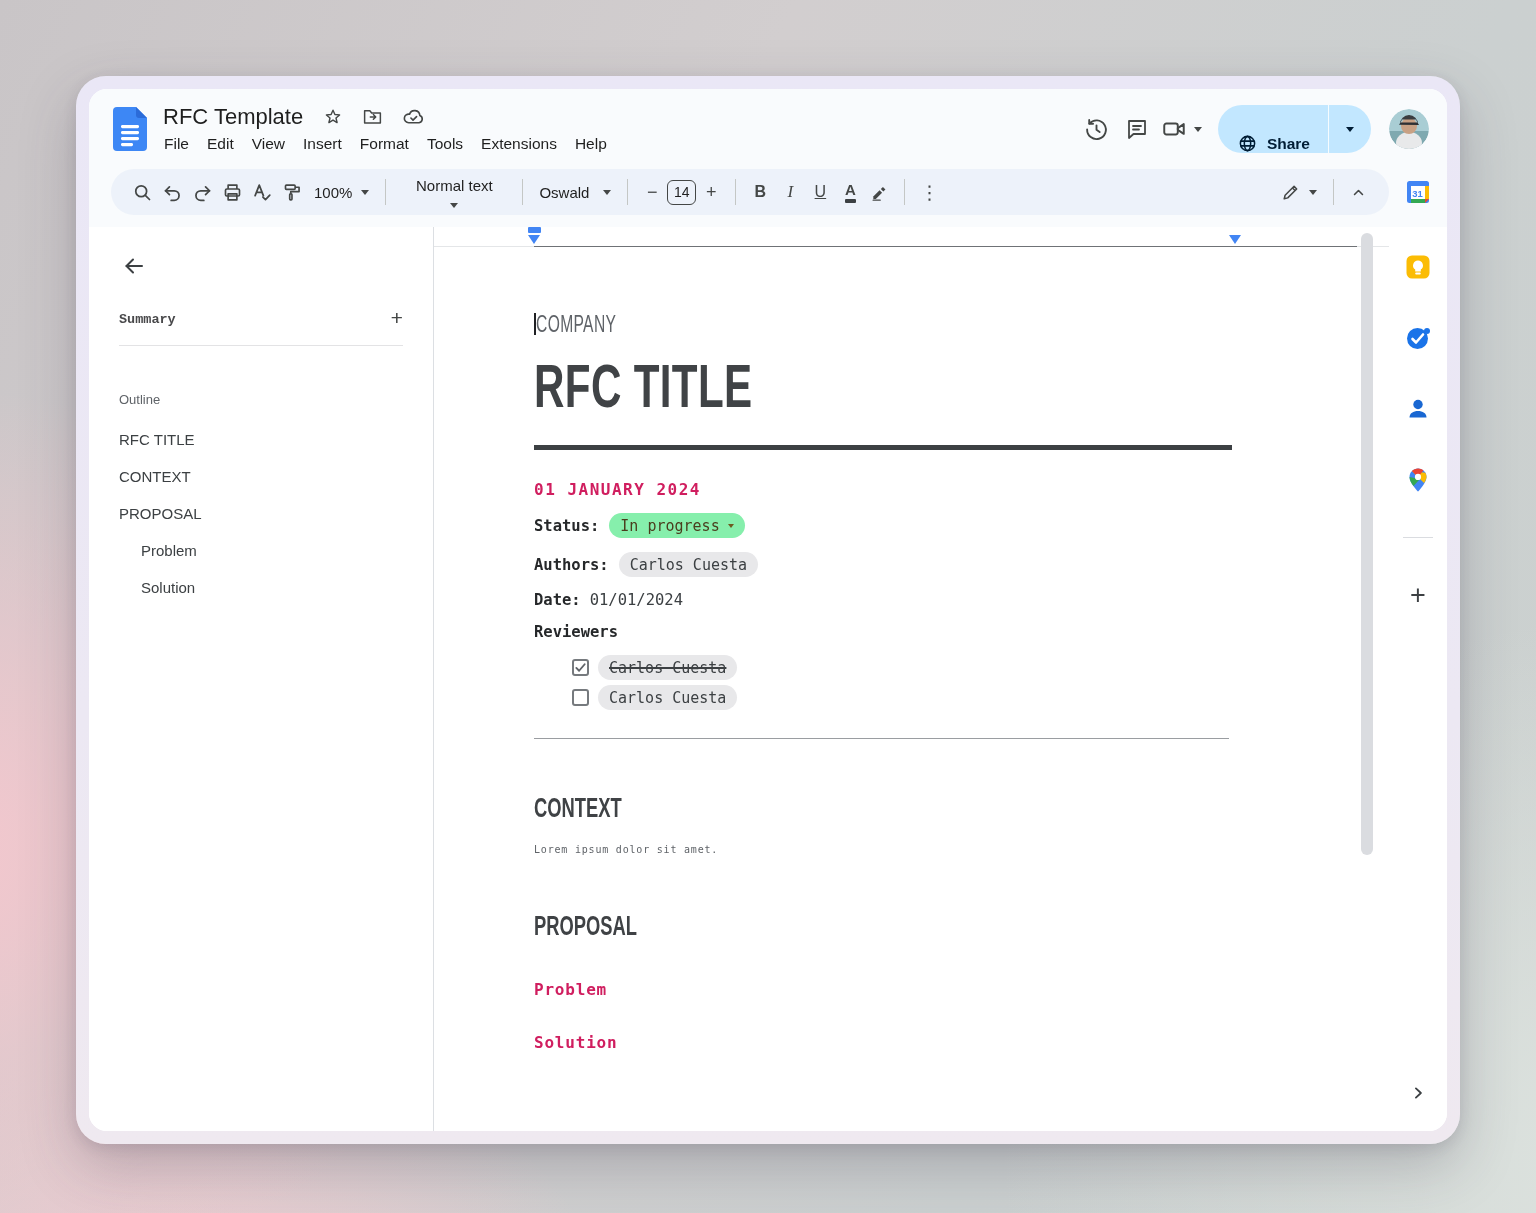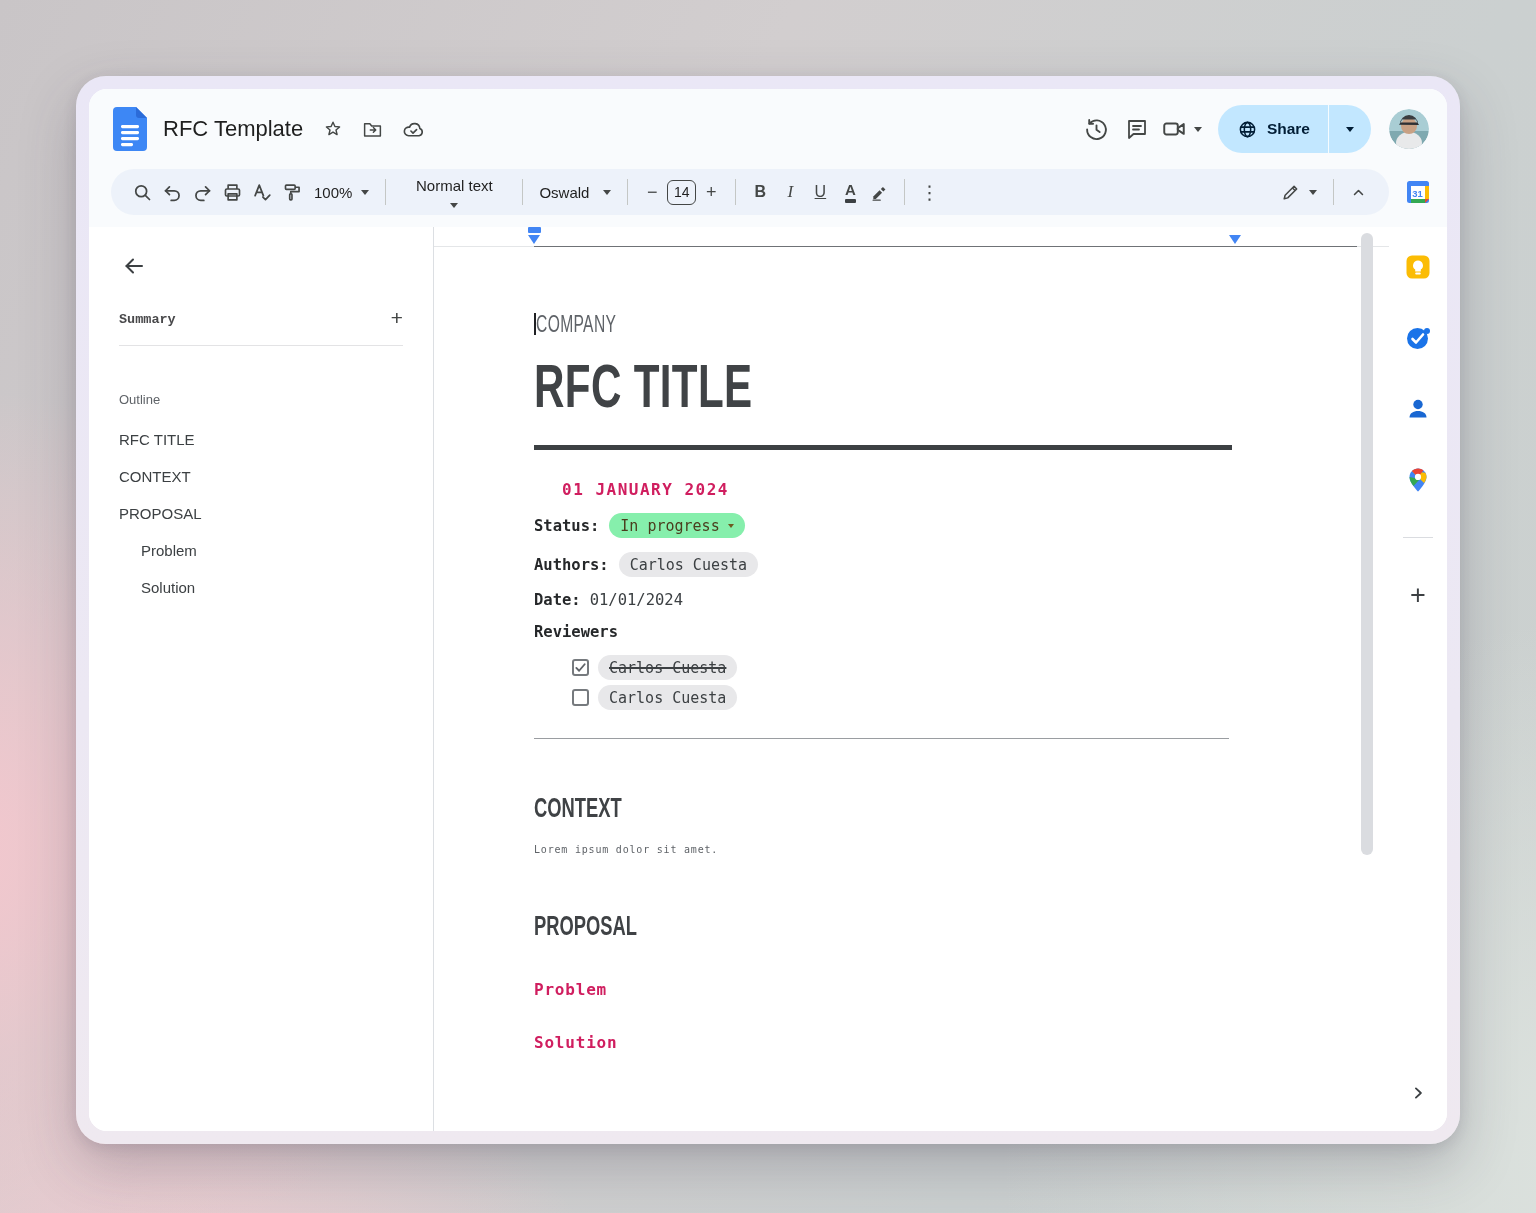--- a/index.html
+++ b/index.html
@@ -36,21 +36,21 @@
   .title-icons { display:flex; align-items:center; gap:19px; margin-left:20px; color:#444746; }
   .title-icons svg { display:block; }
   .menu-row { display:flex; margin-top:3px; margin-left:-8px; }
   .menu-item { font-size:15.5px; color:#1f1f1f; padding:2px 9px; border-radius:6px; cursor:default; }
   .header-spacer { flex:1; }
   .header-actions { display:flex; align-items:center; }
   .action-btn { width:40px; height:40px; display:flex; align-items:center; justify-content:center; color:#444746; }
   .video-group { display:flex; align-items:center; margin-left:4px; color:#444746; }
   .caret { width:0; height:0; border-left:4.5px solid transparent; border-right:4.5px solid transparent; border-top:5px solid #444746; display:inline-block; }
   .share-btn { margin-left:16px; height:48px; border-radius:24px; display:flex; align-items:stretch; overflow:hidden; }
-  .share-main { display:flex; align-items:center; gap:10px; padding:0 18px 0 20px; font-size:15.5px; font-weight:bold; }
+  .share-main { display:flex; align-items:flex-end; gap:10px; padding:0 18px 0 20px; font-size:15.5px; font-weight:bold; }
   .share-div { width:1px; background:rgba(255,255,255,.85); }
   .share-caret { width:42px; display:flex; align-items:center; justify-content:center; }
   .avatar { width:40px; height:40px; border-radius:50%; margin-left:18px; overflow:hidden; flex:0 0 auto; }
 
   .toolbar-row { display:flex; align-items:center; padding:0 0 12px 22px; }
   .toolbar {
     flex:1; height:46px; background:#edf2fa; border-radius:23px;
     display:flex; align-items:center; padding:0 16px; color:#444746;
   }
   .tb-btn { min-width:30px; height:32px; display:flex; align-items:center; justify-content:center; border-radius:6px; padding:0 3px; }
@@ -89,21 +89,21 @@
   .ind-right { position:absolute; left:795px; top:8px; width:0; height:0; border-left:6.5px solid transparent; border-right:6.5px solid transparent; border-top:9px solid #4285f4; }
 
   .doc-content { padding:84px 120px 0 100px; }
   .cond { display:inline-block; transform:scaleX(.68); transform-origin:0 50%; white-space:nowrap; }
   .company-line { font-size:23px; color:#5f6368; font-weight:500; letter-spacing:.5px; }
   .text-cursor { display:inline-block; width:0; border-left:2px solid #202124; height:22px; vertical-align:-3px; margin-right:0; }
   .doc-h1 { margin-top:12px; font-size:62px; font-weight:bold; color:#404346; letter-spacing:.5px; }
   .thick-rule { margin-top:24px; width:698px; height:5px; background:#3c4043; }
 
   .mono { font-family:"DejaVu Sans Mono",monospace; }
-  .date-heading { margin-top:30px; font-size:16px; font-weight:bold; letter-spacing:1.5px;margin-left:28px; }
+  .date-heading { margin-top:30px; font-size:16px; font-weight:bold; letter-spacing:1.5px; }
   .meta-row { display:flex; align-items:center; margin-top:14px; font-size:15.5px; color:#3c4043; }
   .meta-row:first-of-type { margin-top:24px; }
   .meta-label { font-weight:bold; color:#26282a; }
   .chip { display:inline-flex; align-items:center; height:25px; padding:0 11px; border-radius:13px; margin-left:10px; font-size:15px; }
   .chip.gray { background:#e8e8ea; color:#3c4043; }
   .chip .chip-caret { width:0; height:0; border-left:3.5px solid transparent; border-right:3.5px solid transparent; border-top:4px solid #6d5a20; margin-left:8px; }
   .plain-val { margin-left:9px; }
 
   .checklist { margin:14px 0 0 38px; }
   .check-row { display:flex; align-items:center; margin-top:5px; }
@@ -153,20 +153,30 @@
                   </svg>
                 <svg width="21" height="21" viewBox="0 0 24 24" fill="none" stroke="#444746" stroke-width="1.7" stroke-linejoin="round">
                     <path d="M3 5.5h6l2 2.5h10v11.5H3z"></path>
                     <path d="M9.5 12.5h6M13 9.8l2.7 2.7L13 15.2" stroke-linecap="round"></path>
                   </svg>
                 <svg width="23" height="23" viewBox="0 0 24 24" fill="none" stroke="#444746" stroke-width="1.7" stroke-linejoin="round">
                     <path d="M7 18.5a4.5 4.5 0 1 1 .9-8.9A5.5 5.5 0 0 1 18.6 11a3.9 3.9 0 0 1-.8 7.5H7z"></path>
                     <path d="M9.3 13.6l2.2 2.2 3.7-3.7" stroke-linecap="round"></path>
                   </svg>
               </span>
+            </div>
+            <div class="menu-row">
+              <span class="menu-item">File</span>
+              <span class="menu-item">Edit</span>
+              <span class="menu-item">View</span>
+              <span class="menu-item">Insert</span>
+              <span class="menu-item">Format</span>
+              <span class="menu-item">Tools</span>
+              <span class="menu-item">Extensions</span>
+              <span class="menu-item">Help</span>
             </div>
           </div>
           <div class="header-spacer"></div>
           <div class="header-actions">
             <span class="action-btn">
               <svg width="25" height="25" viewBox="0 0 24 24" fill="none" stroke="#444746" stroke-width="1.8" stroke-linecap="round" stroke-linejoin="round">
                   <path d="M5.2 6.3A9 9 0 1 1 3 12"></path>
                   <path d="M5 2.8v3.7h3.7"></path>
                   <path d="M12 8v4.3l3 2.2"></path>
                 </svg>

